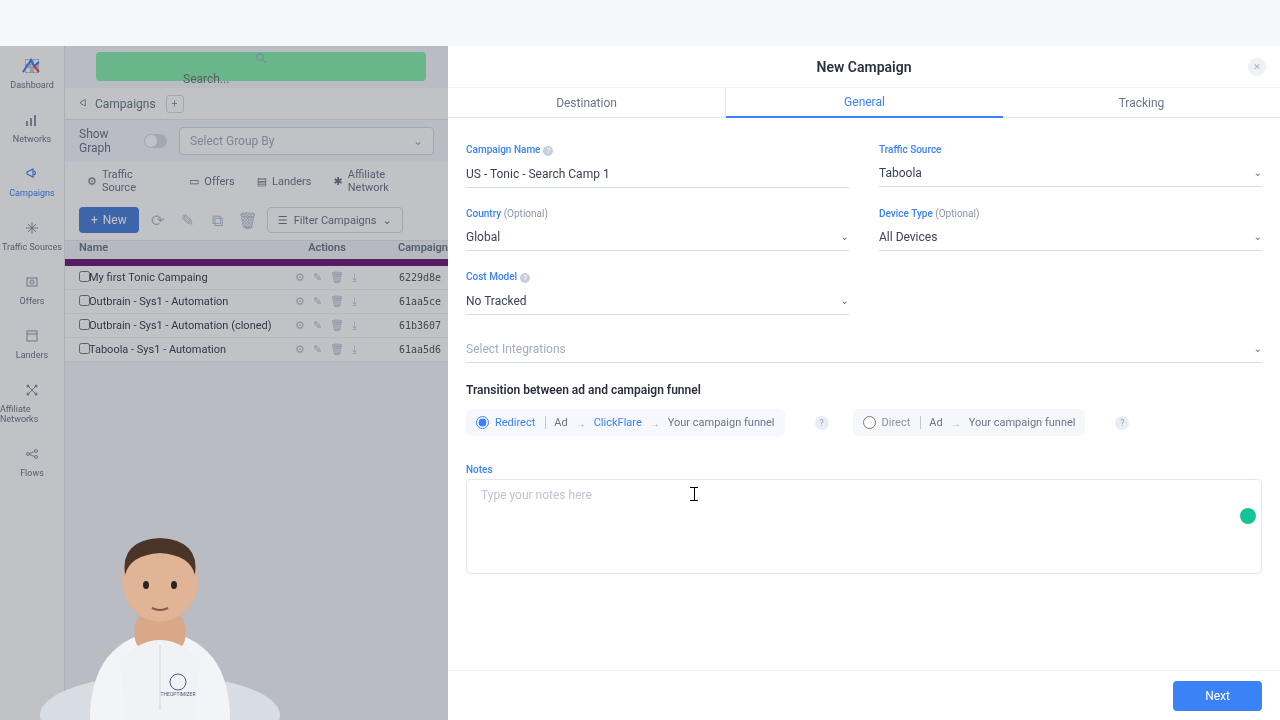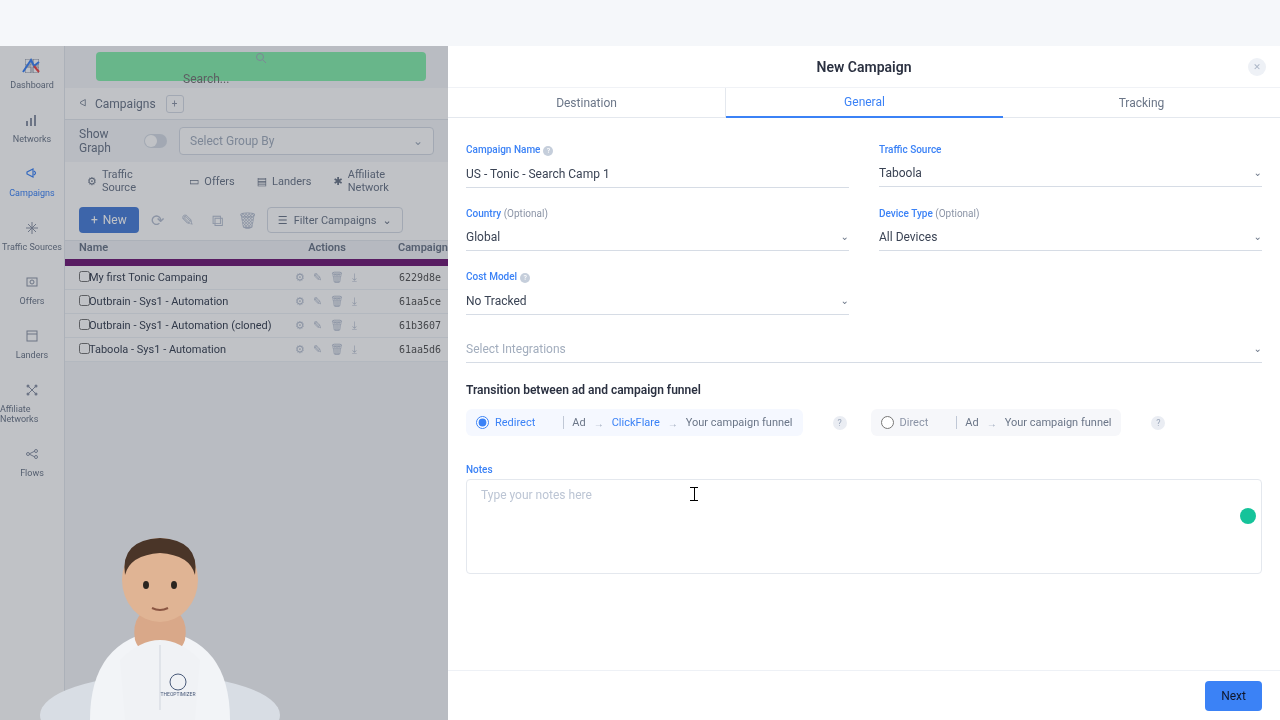--- a/index.html
+++ b/index.html
@@ -69,32 +69,32 @@
 .help-icon { display: inline-block; width: 10px; height: 10px; border-radius: 50%; background: #c5cedb; color: #fff; font-size: 7px; text-align: center; line-height: 10px; margin-left: 3px; }
 
 .transition-sec { margin-top: 10px; }
 .transition-title { font-size: 12px; font-weight: 600; color: #2a3040; margin-bottom: 12px; }
 .trans-row { display: flex; gap: 24px; align-items: center; }
 .trans-opt { display: flex; align-items: center; gap: 6px; background: #f5f8ff; border-radius: 6px; padding: 7px 10px; font-size: 11px; }
 .trans-opt.off { background: #f6f7fA; }
 .trans-opt input[type=radio] { width: 13px; height: 13px; accent-color: #3b82f6; }
 .trans-opt .lbl { color: #3b82f6; }
 .trans-opt.off .lbl { color: #8b94a6; }
-.flow-seg { display: flex; align-items: flex-end; gap: 8px; color: #6b7688; border-left: 1px solid #c0c8d6; padding-left: 8px; margin-left: 22px; }
+.flow-seg { display: flex; align-items: flex-end; gap: 8px; color: #6b7688; border-left: 1px solid #c0c8d6; padding-left: 8px; margin-left: 4px; }
 .flow-seg .cf { color: #3b82f6; }
 .flow-seg .arrow { color: #9aa6ba; font-size: 10px; }
 .q-icon { width: 14px; height: 14px; border-radius: 50%; background: #eaedf3; color: #9aa6ba; font-size: 9px; display: flex; align-items: center; justify-content: center; margin-left: 6px; }
 
 .notes-sec { margin-top: 28px; }
 .notes-area { width: 100%; height: 95px; border: 1px solid #e4e8ee; border-radius: 4px; padding: 8px 14px; font-size: 12px; color: #3a4354; outline: none; resize: none; }
 .notes-area::placeholder { color: #bcc5d4; }
 .grammarly { position: absolute; right: 24px; top: 390px; width: 16px; height: 16px; background: #15c39a; border-radius: 50%; }
 
 .modal-foot { height: 50px; border-top: 1px solid #eef1f6; display: flex; align-items: center; justify-content: flex-end; padding: 0 18px; }
-.btn-next { background: #3b82f6; color: #0f172a; border: none; border-radius: 4px; height: 30px; padding: 0 16px; font-size: 12px; cursor: pointer; }
+.btn-next { background: #3b82f6; color: #ffffff; border: none; border-radius: 4px; height: 30px; padding: 0 32px; font-size: 12px; cursor: pointer; }
 
 .cursor { position: absolute; left: 693px; top: 487px; width: 2px; height: 14px; z-index: 20; pointer-events: none; }
 .cursor::before, .cursor::after { content: ""; position: absolute; left: -3px; width: 8px; height: 1px; background: #000; }
 .cursor::before { top: 0; }
 .cursor::after { bottom: 0; }
 .cursor .bar { width: 1px; height: 14px; background: #000; margin-left: 1px; }
 
 svg { display: block; }
 </style>
 </head>

